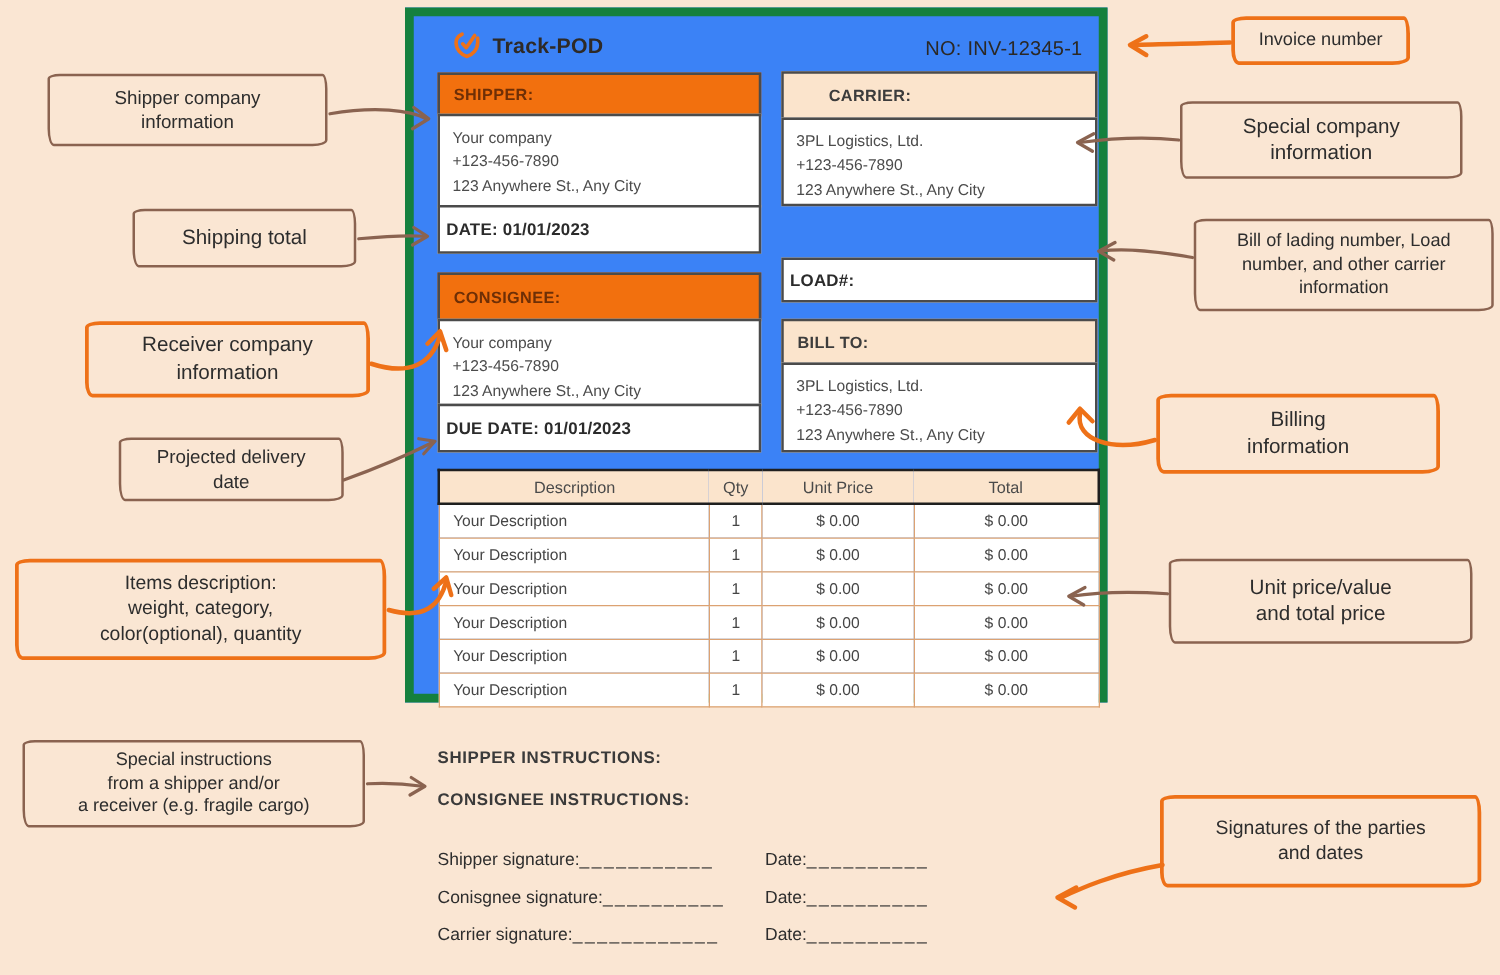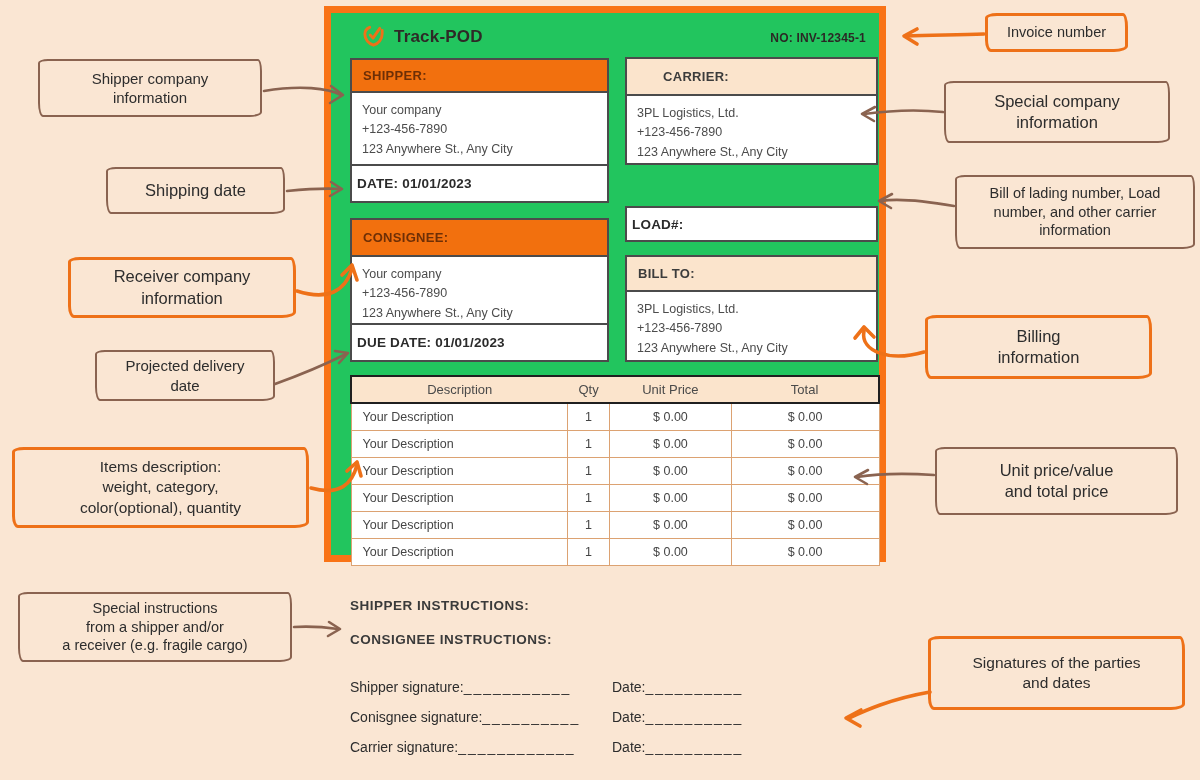--- a/index.html
+++ b/index.html
@@ -2,25 +2,25 @@
 <html><head>
 <meta charset="utf-8">
 <style>
   * { margin:0; padding:0; box-sizing:border-box; }
   html,body { width:1200px; height:780px; }
   body { font-family:"Liberation Sans","DejaVu Sans",sans-serif; background:#fae6d3; position:relative; overflow:hidden; }
   #stage { position:absolute; inset:0; width:1200px; height:780px; }
 
   
   #doc { position:absolute; left:324px; top:6px; width:562px; height:556px;
-         background:#22c55e; border:7px solid #f97316; }
+         background:#3b82f6; border:7px solid #15803d; }
   .abs { position:absolute; }
   .logo { display:flex; align-items:center; gap:8px; }
   .logo-text { font-size:17px; font-weight:700; color:#2e2a27; letter-spacing:.2px; }
-  .invoice-no { font-size:12px; font-weight:700; color:#2b2825; letter-spacing:.2px; }
+  .invoice-no { font-size:16px; font-weight:400; color:#2b2825; letter-spacing:.2px; }
 
   .docbox { position:absolute; border:2px solid #4b4b4b; background:#fff; }
   .hdr { display:flex; align-items:center; padding:0 11px; font-weight:700;
          font-size:13px; letter-spacing:.3px; }
   .hdr-orange { background:#f2700e; color:#6e2f06; }
   .hdr-peach  { background:#fbe4cc; color:#3c3c3c; }
   .info { font-size:12.5px; color:#4c4c4c; line-height:1.55; padding:8px 10px;
           white-space:pre-line; }
   .bold-line { display:flex; align-items:center; padding:0 5px; font-weight:700;
                font-size:13.5px; color:#2b2b2b; letter-spacing:.2px; }
@@ -177,21 +177,21 @@
         <span>Carrier signature:</span>
         <span class="uline">____________</span>
       </span>
       <span>Date:</span>
       <span class="uline">__________</span>
     </div>
   </div>
 
   <div class="callout brown" style="left:38px;  top:59px;  width:224px; height:58px; font-size:15px;">Shipper company
 information</div>
-  <div class="callout brown" style="left:106px; top:167px; width:179px; height:47px; font-size:16.5px;">Shipping date</div>
+  <div class="callout brown" style="left:106px; top:167px; width:179px; height:47px; font-size:16.5px;">Shipping total</div>
   <div class="callout orange" style="left:68px;  top:257px; width:228px; height:61px; font-size:16.5px;">Receiver company
 information</div>
   <div class="callout brown" style="left:95px;  top:350px; width:180px; height:51px; font-size:15px;">Projected delivery
 date</div>
   <div class="callout orange" style="left:12px;  top:447px; width:297px; height:81px; font-size:15.5px;">Items description:
 weight, category,
 color(optional), quantity</div>
   <div class="callout brown" style="left:18px;  top:592px; width:274px; height:70px; font-size:14.5px;">Special instructions
 from a shipper and/or
 a receiver (e.g. fragile cargo)</div>

